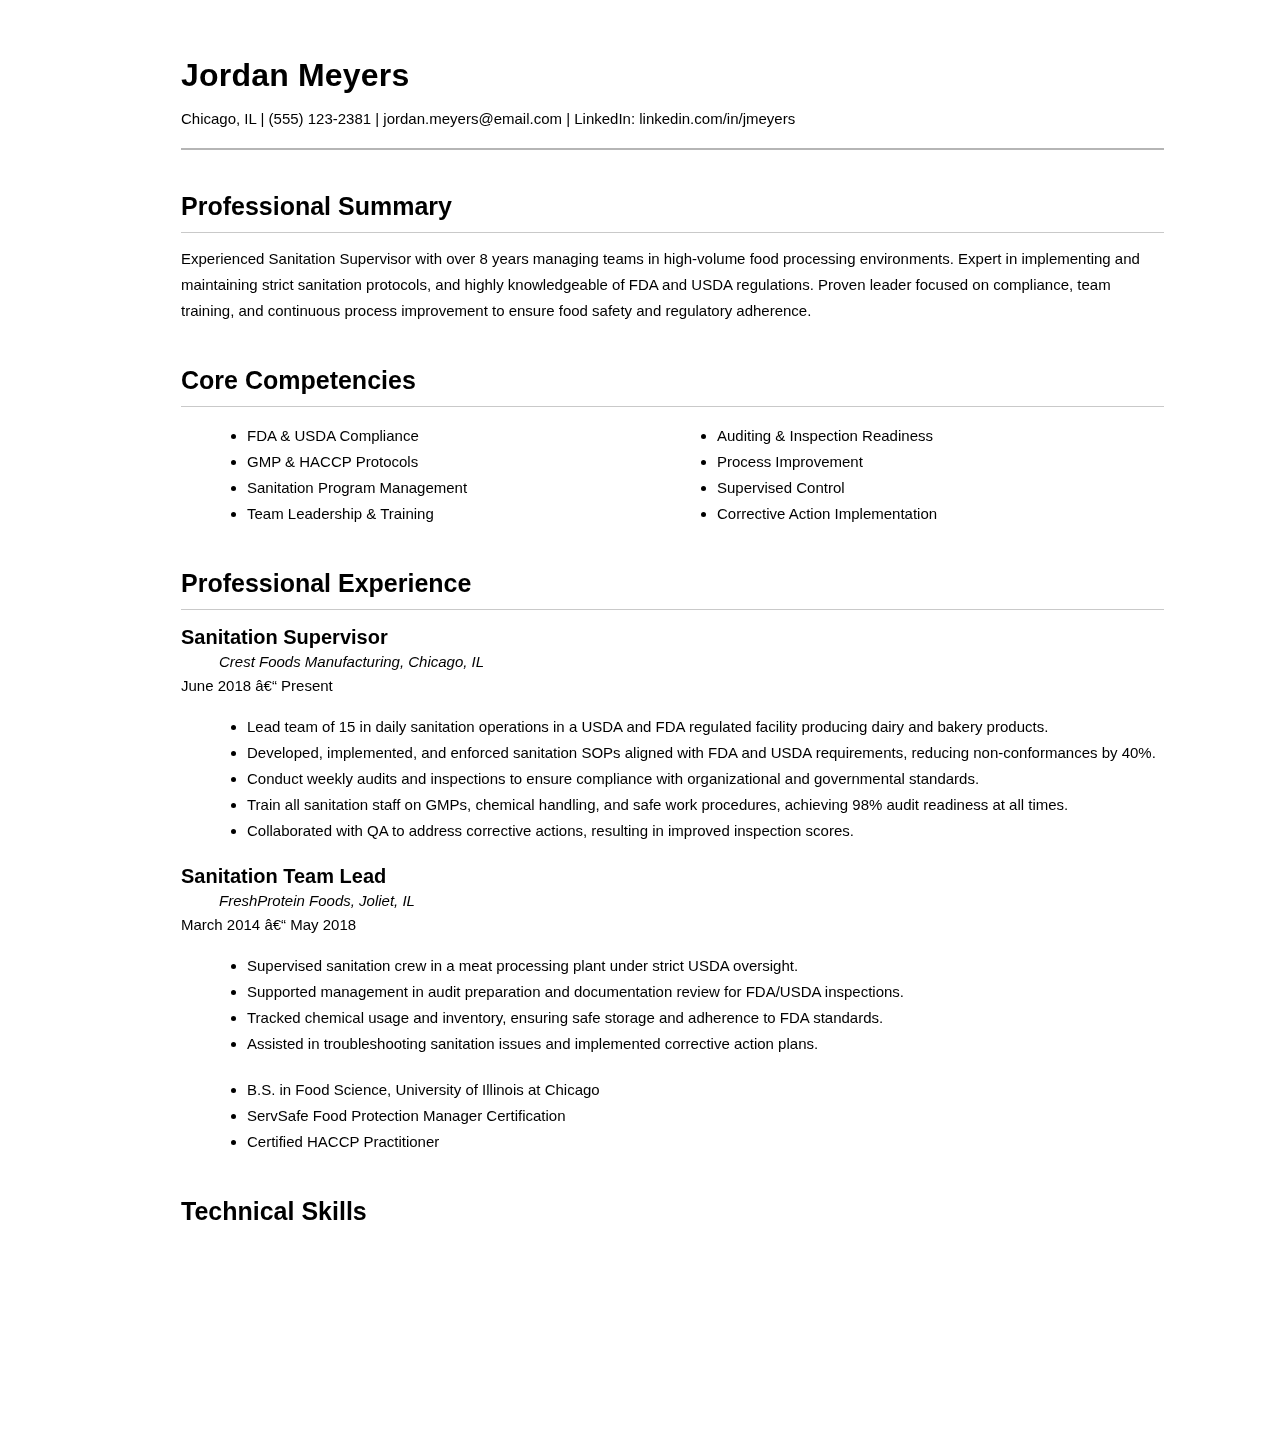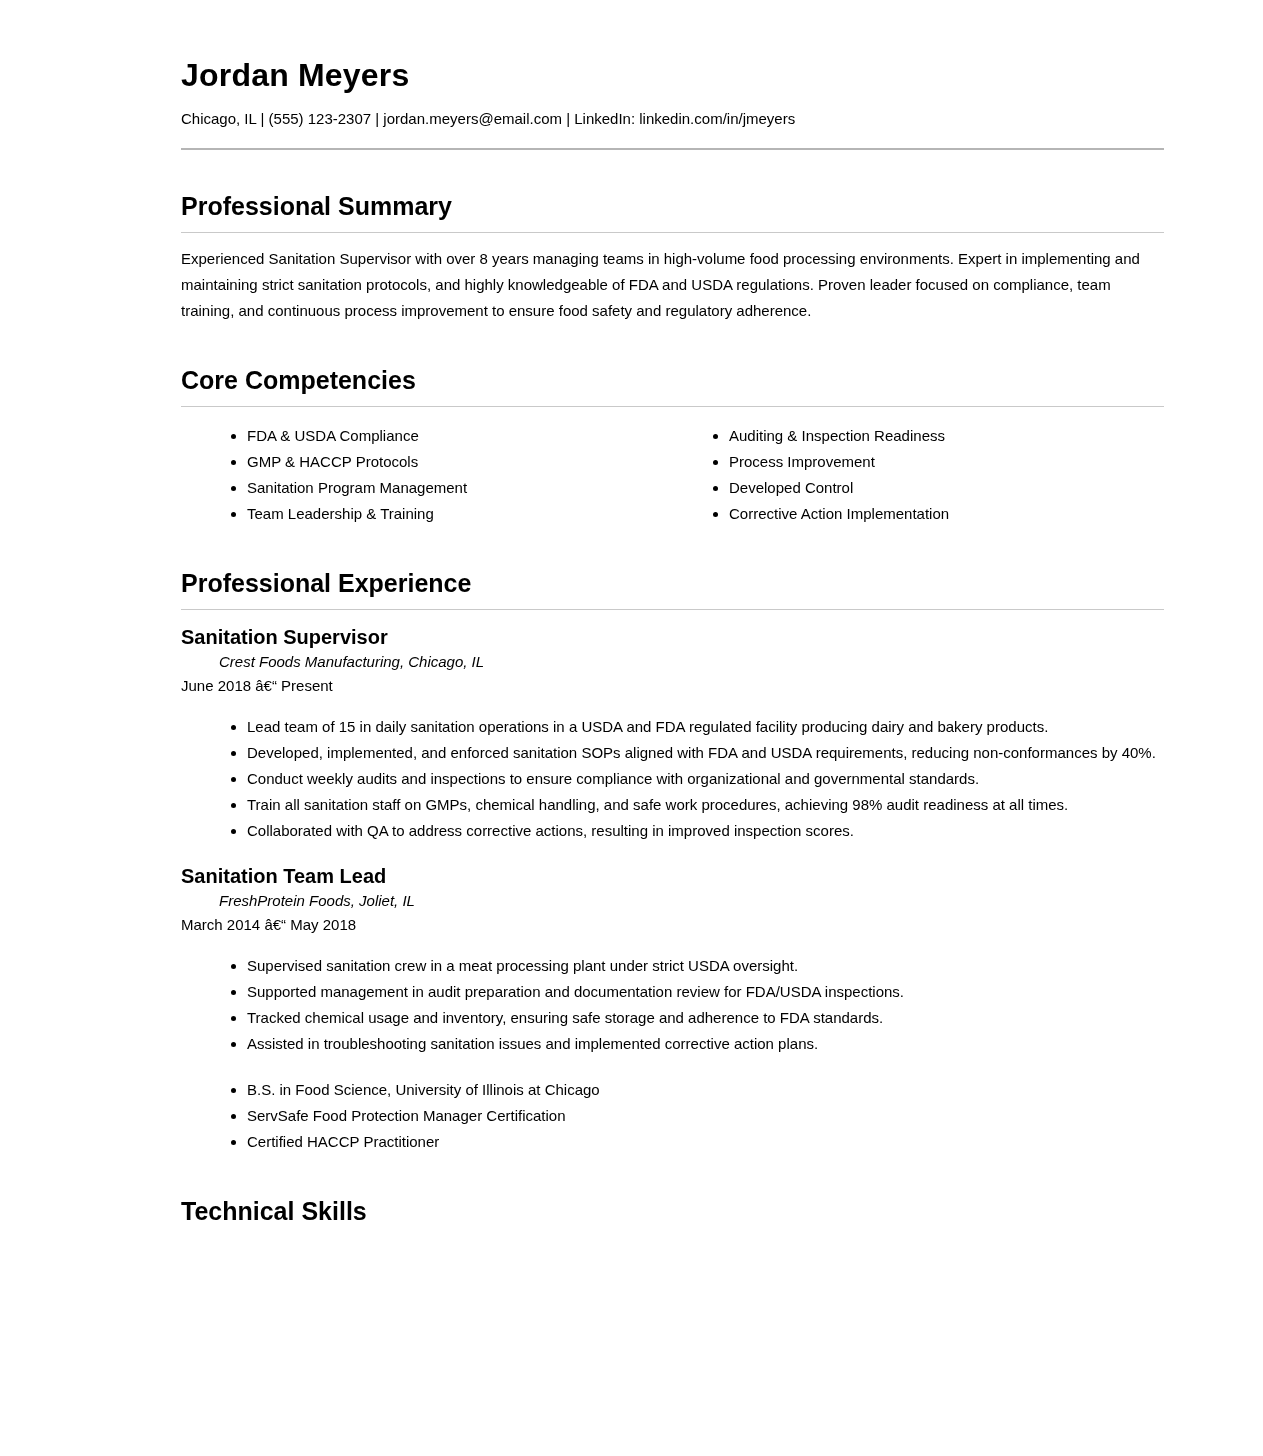--- a/index.html
+++ b/index.html
@@ -51,21 +51,20 @@
     border-bottom: none;
     padding-bottom: 0;
   }
   p.summary {
     margin: 13px 0 0 0;
     line-height: 26px;
   }
   .two-col {
     display: grid;
     grid-template-columns: 470px 1fr;
-    gap: 12px;
   }
   ul.bullets {
     margin: 16px 0 0 0;
     padding-left: 66px;
     list-style: disc;
   }
   ul.bullets li {
     line-height: 26px;
   }
   .job h3.job-title {
@@ -87,42 +86,42 @@
   }
   section { margin: 0; }
 </style>
 </head>
 <body>
 
 <div class="page">
 
   <header>
     <h1 class="name">Jordan Meyers</h1>
-    <div class="contact">Chicago, IL | (555) 123-2307 | jordan.meyers@email.com | LinkedIn: linkedin.com/in/jmeyers</div>
+    <div class="contact">Chicago, IL | (555) 123-2381 | jordan.meyers@email.com | LinkedIn: linkedin.com/in/jmeyers</div>
     <hr class="top-rule">
   </header>
 
   <section>
     <h2 class="section-title">Professional Summary</h2>
     <p class="summary">Experienced Sanitation Supervisor with over 8 years managing teams in high-volume food processing environments. Expert in implementing and maintaining strict sanitation protocols, and highly knowledgeable of FDA and USDA regulations. Proven leader focused on compliance, team training, and continuous process improvement to ensure food safety and regulatory adherence.</p>
   </section>
 
   <section>
     <h2 class="section-title">Core Competencies</h2>
     <div class="two-col">
       <ul class="bullets">
           <li>FDA &amp; USDA Compliance</li>
           <li>GMP &amp; HACCP Protocols</li>
           <li>Sanitation Program Management</li>
           <li>Team Leadership &amp; Training</li>
         </ul>
       <ul class="bullets">
           <li>Auditing &amp; Inspection Readiness</li>
           <li>Process Improvement</li>
-          <li>Developed Control</li>
+          <li>Supervised Control</li>
           <li>Corrective Action Implementation</li>
         </ul>
     </div>
   </section>
 
   <section>
     <h2 class="section-title">Professional Experience</h2>
 
     <div class="job">
       <h3 class="job-title">Sanitation Supervisor</h3>

